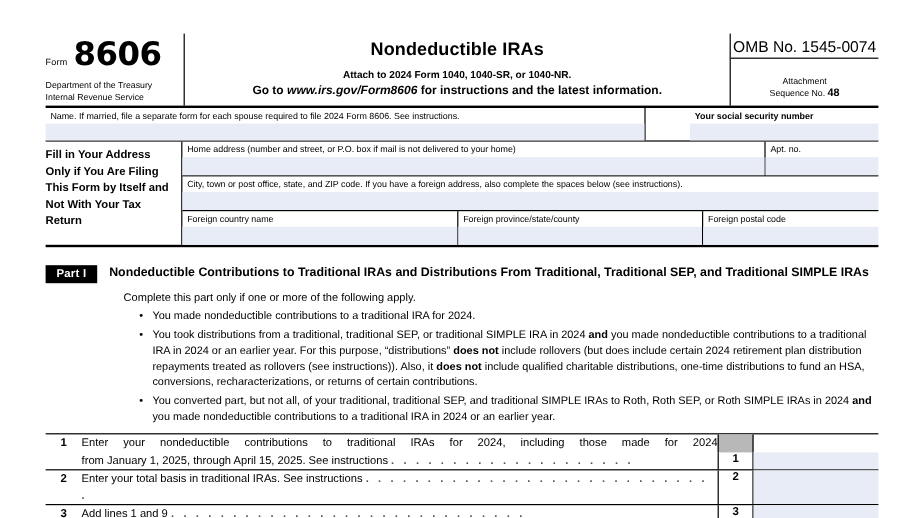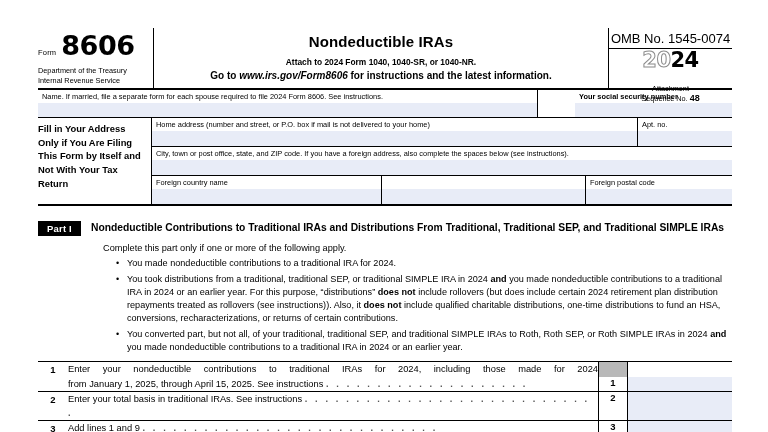--- a/index.html
+++ b/index.html
@@ -143,21 +143,20 @@
       <div class="title">Nondeductible IRAs</div>
       <div class="sub1">Attach to 2024 Form 1040, 1040-SR, or 1040-NR.</div>
       <div class="sub2">
         <span>Go to </span><i>www.irs.gov/Form8606</i><span> for instructions and the latest information.</span>
       </div>
     </div>
 
     <div class="hdr-right">
       <div class="omb">OMB No. 1545-0074</div>
       <div class="yearbox">
-        <div class="year"><span class="lite">20</span><span>24</span></div>
         <div class="attach">
           <span>Attachment</span><br>
           <span>Sequence No.</span>
           <b>48</b>
         </div>
       </div>
     </div>
   </div>
 
   <div class="row">
@@ -192,20 +191,21 @@
           <div class="ac-in fill"></div>
         </div>
       </div>
 
       <div class="arow">
         <div class="ac fcn">
           <span class="cl">Foreign country name</span>
           <div class="ac-in fill"></div>
         </div>
         <div class="ac fps">
+          <span class="cl">Foreign province/state/county</span>
           <div class="ac-in fill"></div>
         </div>
         <div class="ac fpc">
           <span class="cl">Foreign postal code</span>
           <div class="ac-in fill"></div>
         </div>
       </div>
 
     </div>
   </div>

